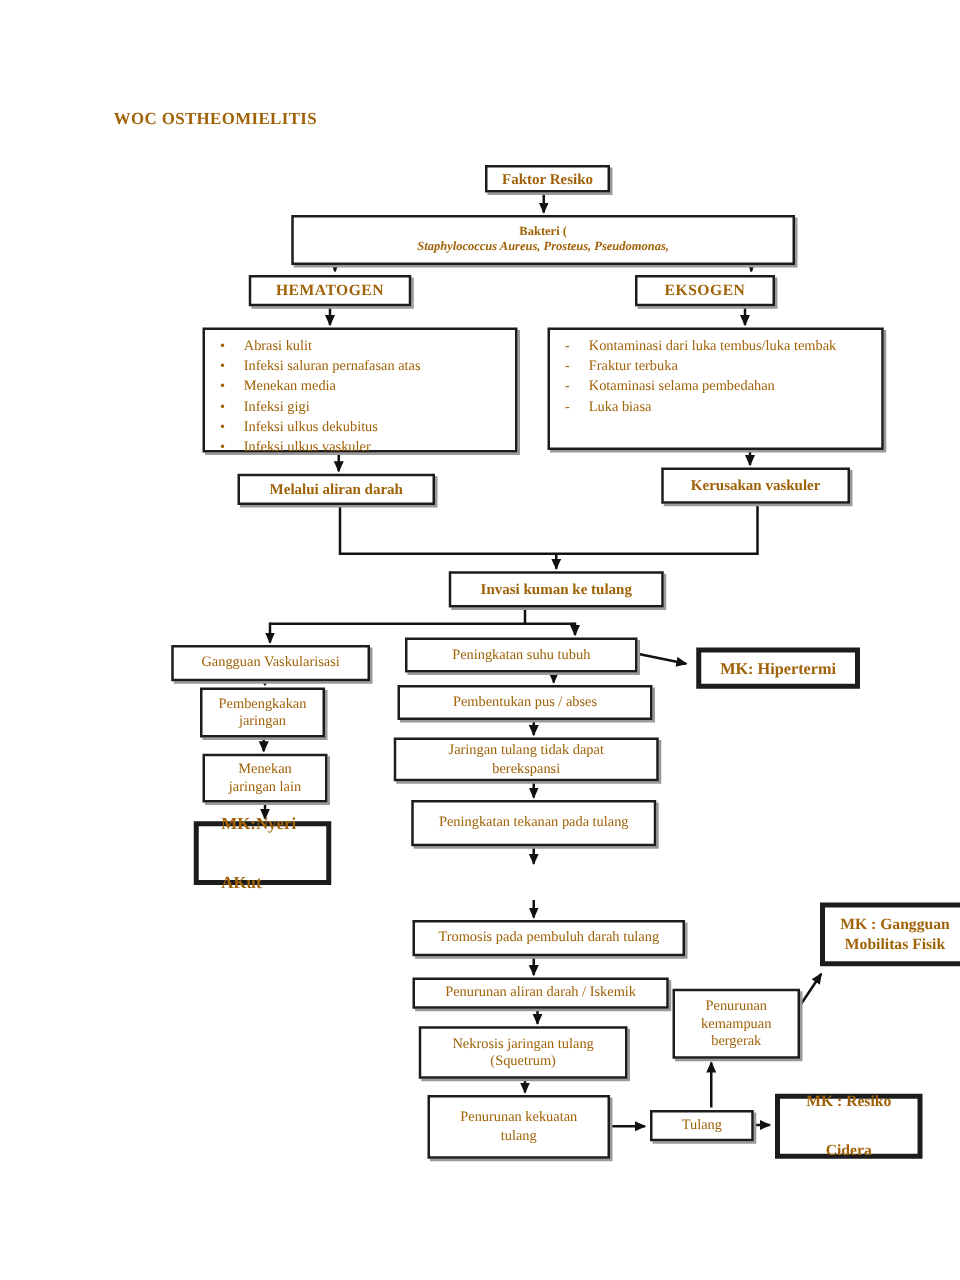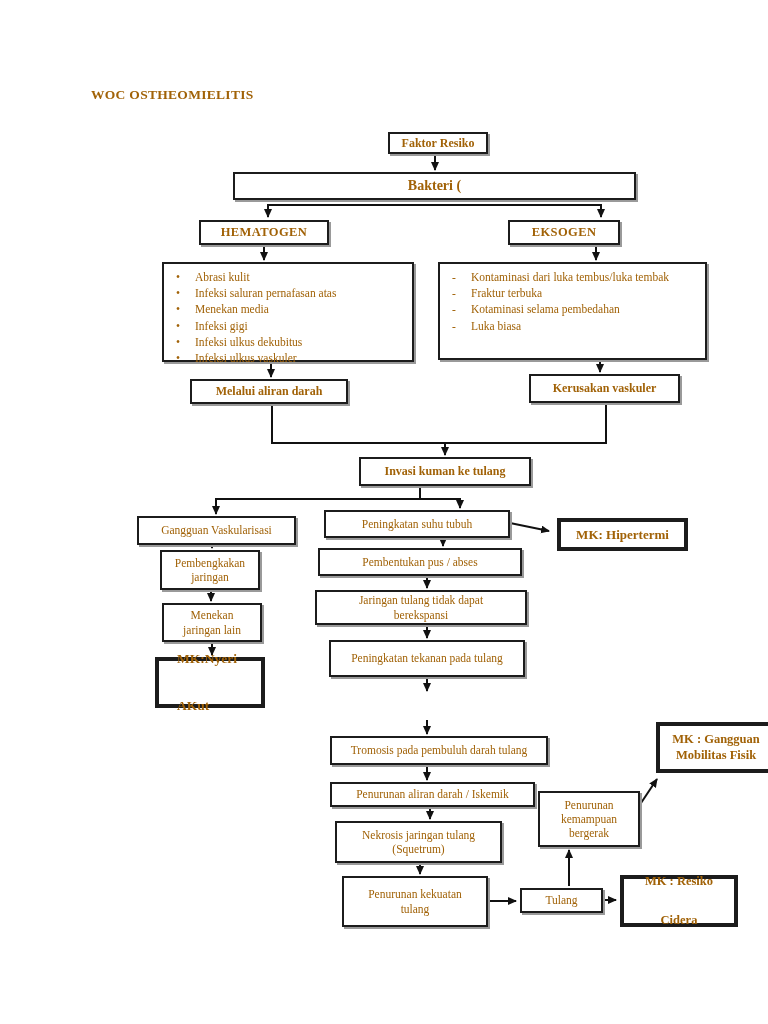--- a/index.html
+++ b/index.html
@@ -74,22 +74,23 @@
       <line x1="603" y1="900" x2="616" y2="900" marker-end="url(#ah)"></line>
       <line x1="569" y1="886" x2="569" y2="850" marker-end="url(#ah)"></line>
       <line x1="637" y1="809" x2="657" y2="779" marker-end="url(#ah)"></line>
     </g>
   </svg>
 
   <div class="box bold" style="left:388px;top:132px;width:100px;height:22px;font-size:12px;">
     <span>Faktor Resiko</span>
   </div>
 
-  <div class="box bold" style="left:233px;top:172px;width:403px;height:28px;font-size:14px;flex-direction:column;">
+  <div class="box bold" style="left:233px;top:172px;width:403px;height:40px;font-size:10px;flex-direction:column;">
     <span>Bakteri (</span>
+      <span class="ital">Staphylococcus Aureus, Prosteus, Pseudomonas,</span>
   </div>
 
   <div class="box bold" style="left:199px;top:220px;width:130px;height:25px;font-size:12.5px;letter-spacing:0.4px;">
     <span>HEMATOGEN</span>
   </div>
 
   <div class="box bold" style="left:508px;top:220px;width:112px;height:25px;font-size:12.5px;letter-spacing:0.4px;">
     <span>EKSOGEN</span>
   </div>
 

